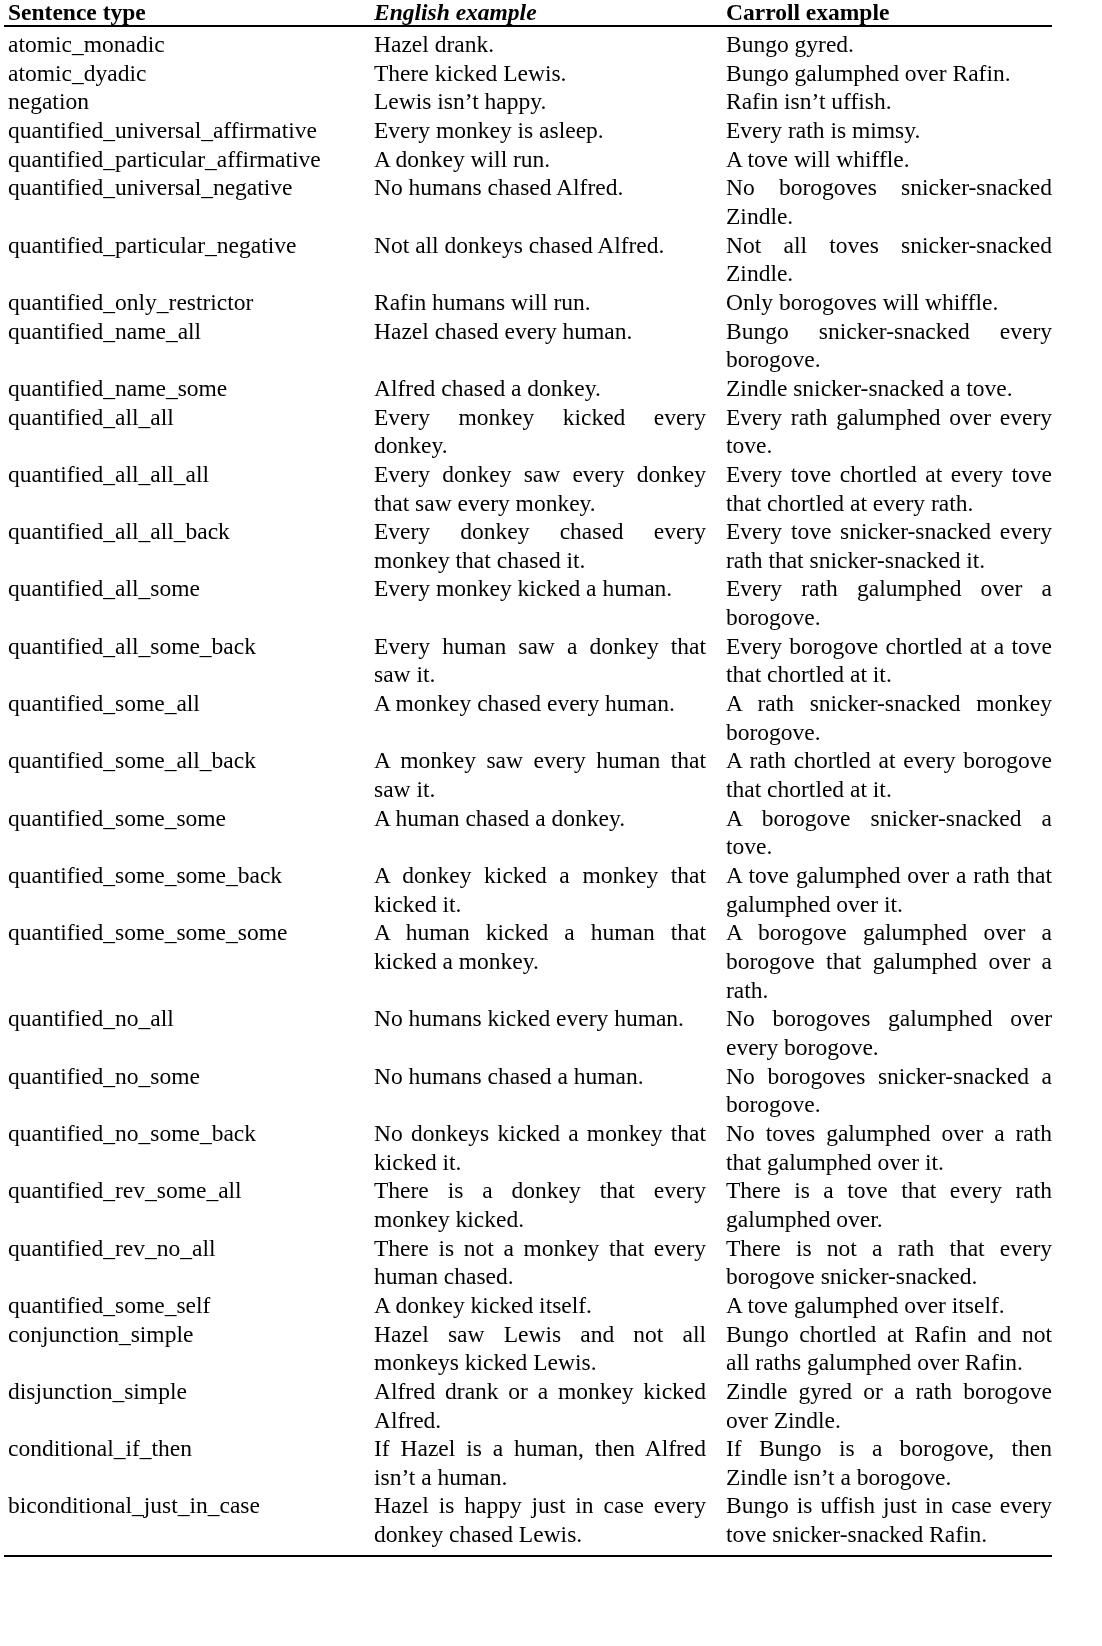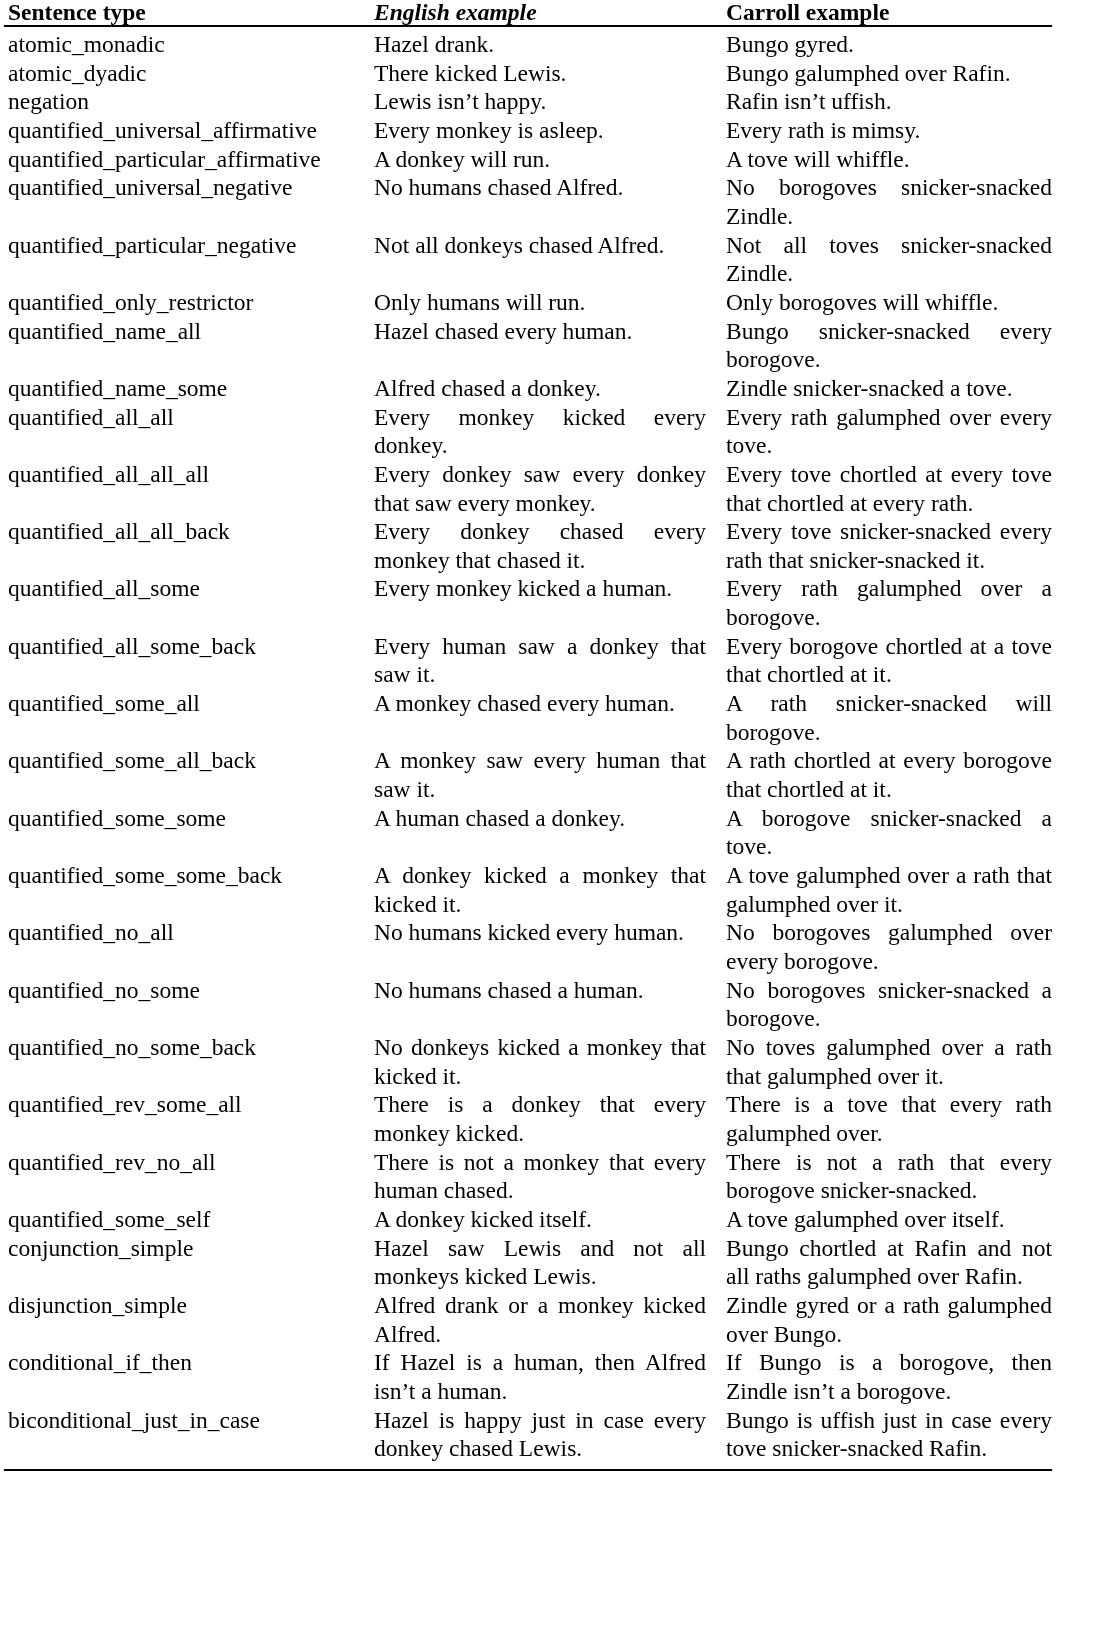--- a/index.html
+++ b/index.html
@@ -134,21 +134,21 @@
           <td class="t-english">No humans chased Alfred.</td>
           <td class="t-carroll">No borogoves snicker-snacked Zindle.</td>
         </tr>
         <tr>
           <td class="t-type">quantified_particular_negative</td>
           <td class="t-english">Not all donkeys chased Alfred.</td>
           <td class="t-carroll">Not all toves snicker-snacked Zindle.</td>
         </tr>
         <tr>
           <td class="t-type">quantified_only_restrictor</td>
-          <td class="t-english">Only humans will run.</td>
+          <td class="t-english">Rafin humans will run.</td>
           <td class="t-carroll">Only borogoves will whiffle.</td>
         </tr>
         <tr>
           <td class="t-type">quantified_name_all</td>
           <td class="t-english">Hazel chased every human.</td>
           <td class="t-carroll">Bungo snicker-snacked every borogove.</td>
         </tr>
         <tr>
           <td class="t-type">quantified_name_some</td>
           <td class="t-english">Alfred chased a donkey.</td>
@@ -175,38 +175,43 @@
           <td class="t-carroll">Every rath galumphed over a borogove.</td>
         </tr>
         <tr>
           <td class="t-type">quantified_all_some_back</td>
           <td class="t-english">Every human saw a donkey that saw it.</td>
           <td class="t-carroll">Every borogove chortled at a tove that chortled at it.</td>
         </tr>
         <tr>
           <td class="t-type">quantified_some_all</td>
           <td class="t-english">A monkey chased every human.</td>
-          <td class="t-carroll">A rath snicker-snacked will borogove.</td>
+          <td class="t-carroll">A rath snicker-snacked monkey borogove.</td>
         </tr>
         <tr>
           <td class="t-type">quantified_some_all_back</td>
           <td class="t-english">A monkey saw every human that saw it.</td>
           <td class="t-carroll">A rath chortled at every borogove that chortled at it.</td>
         </tr>
         <tr>
           <td class="t-type">quantified_some_some</td>
           <td class="t-english">A human chased a donkey.</td>
           <td class="t-carroll">A borogove snicker-snacked a tove.</td>
         </tr>
         <tr>
           <td class="t-type">quantified_some_some_back</td>
           <td class="t-english">A donkey kicked a monkey that kicked it.</td>
           <td class="t-carroll">A tove galumphed over a rath that galumphed over it.</td>
         </tr>
         <tr>
+          <td class="t-type">quantified_some_some_some</td>
+          <td class="t-english">A human kicked a human that kicked a monkey.</td>
+          <td class="t-carroll">A borogove galumphed over a borogove that galumphed over a rath.</td>
+        </tr>
+        <tr>
           <td class="t-type">quantified_no_all</td>
           <td class="t-english">No humans kicked every human.</td>
           <td class="t-carroll">No borogoves galumphed over every borogove.</td>
         </tr>
         <tr>
           <td class="t-type">quantified_no_some</td>
           <td class="t-english">No humans chased a human.</td>
           <td class="t-carroll">No borogoves snicker-snacked a borogove.</td>
         </tr>
         <tr>
@@ -230,21 +235,21 @@
           <td class="t-carroll">A tove galumphed over itself.</td>
         </tr>
         <tr>
           <td class="t-type">conjunction_simple</td>
           <td class="t-english">Hazel saw Lewis and not all monkeys kicked Lewis.</td>
           <td class="t-carroll">Bungo chortled at Rafin and not all raths galumphed over Rafin.</td>
         </tr>
         <tr>
           <td class="t-type">disjunction_simple</td>
           <td class="t-english">Alfred drank or a monkey kicked Alfred.</td>
-          <td class="t-carroll">Zindle gyred or a rath galumphed over Bungo.</td>
+          <td class="t-carroll">Zindle gyred or a rath borogove over Zindle.</td>
         </tr>
         <tr>
           <td class="t-type">conditional_if_then</td>
           <td class="t-english">If Hazel is a human, then Alfred isn’t a human.</td>
           <td class="t-carroll">If Bungo is a borogove, then Zindle isn’t a borogove.</td>
         </tr>
         <tr>
           <td class="t-type">biconditional_just_in_case</td>
           <td class="t-english">Hazel is happy just in case every donkey chased Lewis.</td>
           <td class="t-carroll">Bungo is uffish just in case every tove snicker-snacked Rafin.</td>

